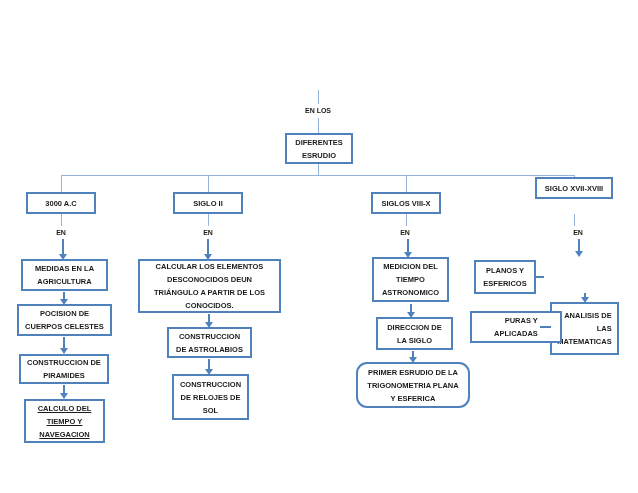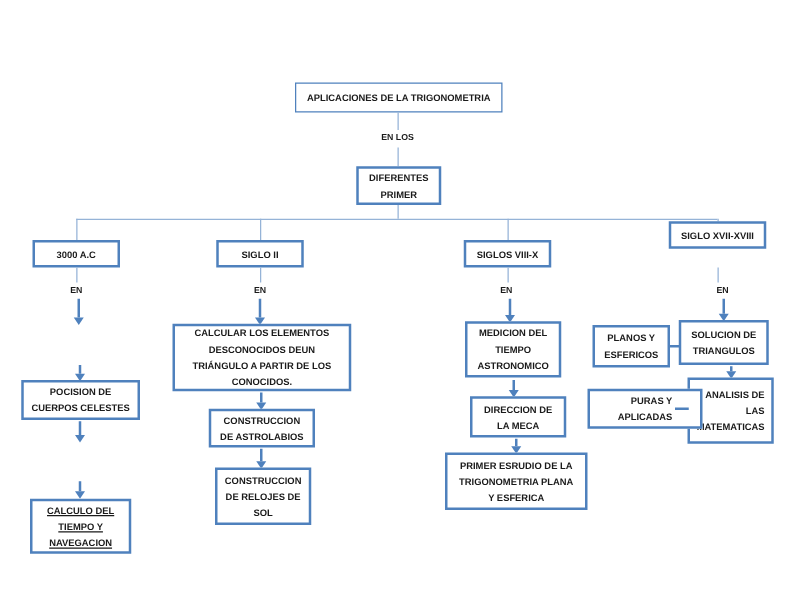--- a/index.html
+++ b/index.html
@@ -29,31 +29,28 @@
     content:'';position:absolute;left:-3.5px;bottom:-6px;
     border-left:4.5px solid transparent;border-right:4.5px solid transparent;
     border-top:6px solid #4F81BD;width:0;height:0;
   }
 </style>
 </head>
 <body>
 
 <div id="canvas">
 
-  <div class="node root-node" style="left:236px;top:66px;width:166px;height:24px;">
-    <span class="lbl">APLICACIONES DE LA TRIGONOMETRIA</span>
-  </div>
 
   <div class="vline" style="left:318px;top:90px;height:14px;"></div>
   <div class="free-label" style="left:288px;top:105px;width:60px;">EN LOS</div>
   <div class="vline" style="left:318px;top:118px;height:15px;"></div>
 
   <div class="node" style="left:285px;top:133px;width:68px;height:31px;">
     <span class="lbl">DIFERENTES
-PRIMER</span>
+ESRUDIO</span>
   </div>
 
   <div class="vline" style="left:318px;top:164px;height:11px;"></div>
   <div class="hline" style="left:61px;top:175px;width:513px;"></div>
   <div class="vline" style="left:61px;top:175px;height:17px;"></div>
   <div class="vline" style="left:208px;top:175px;height:17px;"></div>
   <div class="vline" style="left:406px;top:175px;height:17px;"></div>
   <div class="vline" style="left:574px;top:175px;height:17px;"></div>
 
   <div class="node period-node" style="left:26px;top:192px;width:70px;height:22px;">
@@ -78,26 +75,34 @@
   <div class="arrow" style="left:207px;top:239px;height:15px;"></div>
 
   <div class="vline" style="left:406px;top:214px;height:12px;"></div>
   <div class="free-label" style="left:390px;top:227px;width:30px;">EN</div>
   <div class="arrow" style="left:407px;top:239px;height:13px;"></div>
 
   <div class="vline" style="left:574px;top:214px;height:12px;"></div>
   <div class="free-label" style="left:563px;top:227px;width:30px;">EN</div>
   <div class="arrow" style="left:578px;top:239px;height:12px;"></div>
 
+  <div class="node" style="left:21px;top:259px;width:87px;height:32px;">
+    <span class="lbl">MEDIDAS EN LA
+AGRICULTURA</span>
+  </div>
   <div class="arrow" style="left:63px;top:292px;height:7px;"></div>
   <div class="node" style="left:17px;top:304px;width:95px;height:32px;">
     <span class="lbl">POCISION DE
 CUERPOS CELESTES</span>
   </div>
   <div class="arrow" style="left:63px;top:337px;height:11px;"></div>
+  <div class="node" style="left:19px;top:354px;width:90px;height:30px;">
+    <span class="lbl">CONSTRUCCION DE
+PIRAMIDES</span>
+  </div>
   <div class="arrow" style="left:63px;top:385px;height:8px;"></div>
   <div class="node" style="left:24px;top:399px;width:81px;height:44px;text-decoration:underline;">
     <span class="lbl">CALCULO DEL
 TIEMPO Y
 NAVEGACION</span>
   </div>
 
   <div class="node" style="left:138px;top:259px;width:143px;height:54px;">
     <span class="lbl">CALCULAR LOS ELEMENTOS
 DESCONOCIDOS DEUN
@@ -117,33 +122,29 @@
   </div>
 
   <div class="node" style="left:372px;top:257px;width:77px;height:45px;text-align:center;">
     <span class="lbl">MEDICION DEL
 TIEMPO
 ASTRONOMICO</span>
   </div>
   <div class="arrow" style="left:410px;top:304px;height:8px;"></div>
   <div class="node" style="left:376px;top:317px;width:77px;height:33px;">
     <span class="lbl">DIRECCION DE
-LA MECA</span>
+LA SIGLO</span>
   </div>
   <div class="arrow" style="left:412px;top:351px;height:6px;"></div>
-  <div class="node" style="left:356px;top:362px;width:114px;height:46px;">
+  <div class="node" style="left:356px;top:362px;width:114px;height:46px;border-radius:11px;">
     <span class="lbl">PRIMER ESRUDIO DE LA
 TRIGONOMETRIA PLANA
 Y ESFERICA</span>
   </div>
 
-  <div class="node" style="left:543px;top:256px;width:72px;height:36px;">
-    <span class="lbl">SOLUCION DE
-TRIANGULOS</span>
-  </div>
   <div class="node" style="left:474px;top:260px;width:62px;height:34px;">
     <span class="lbl">PLANOS Y
 ESFERICOS</span>
   </div>
   <div class="sideline" style="left:535px;top:276px;width:9px;"></div>
 
   <div class="arrow" style="left:584px;top:293px;height:4px;"></div>
 
   <div class="node" style="left:550px;top:302px;width:69px;height:53px;text-align:right;">
     <span class="lbl">ANALISIS DE

